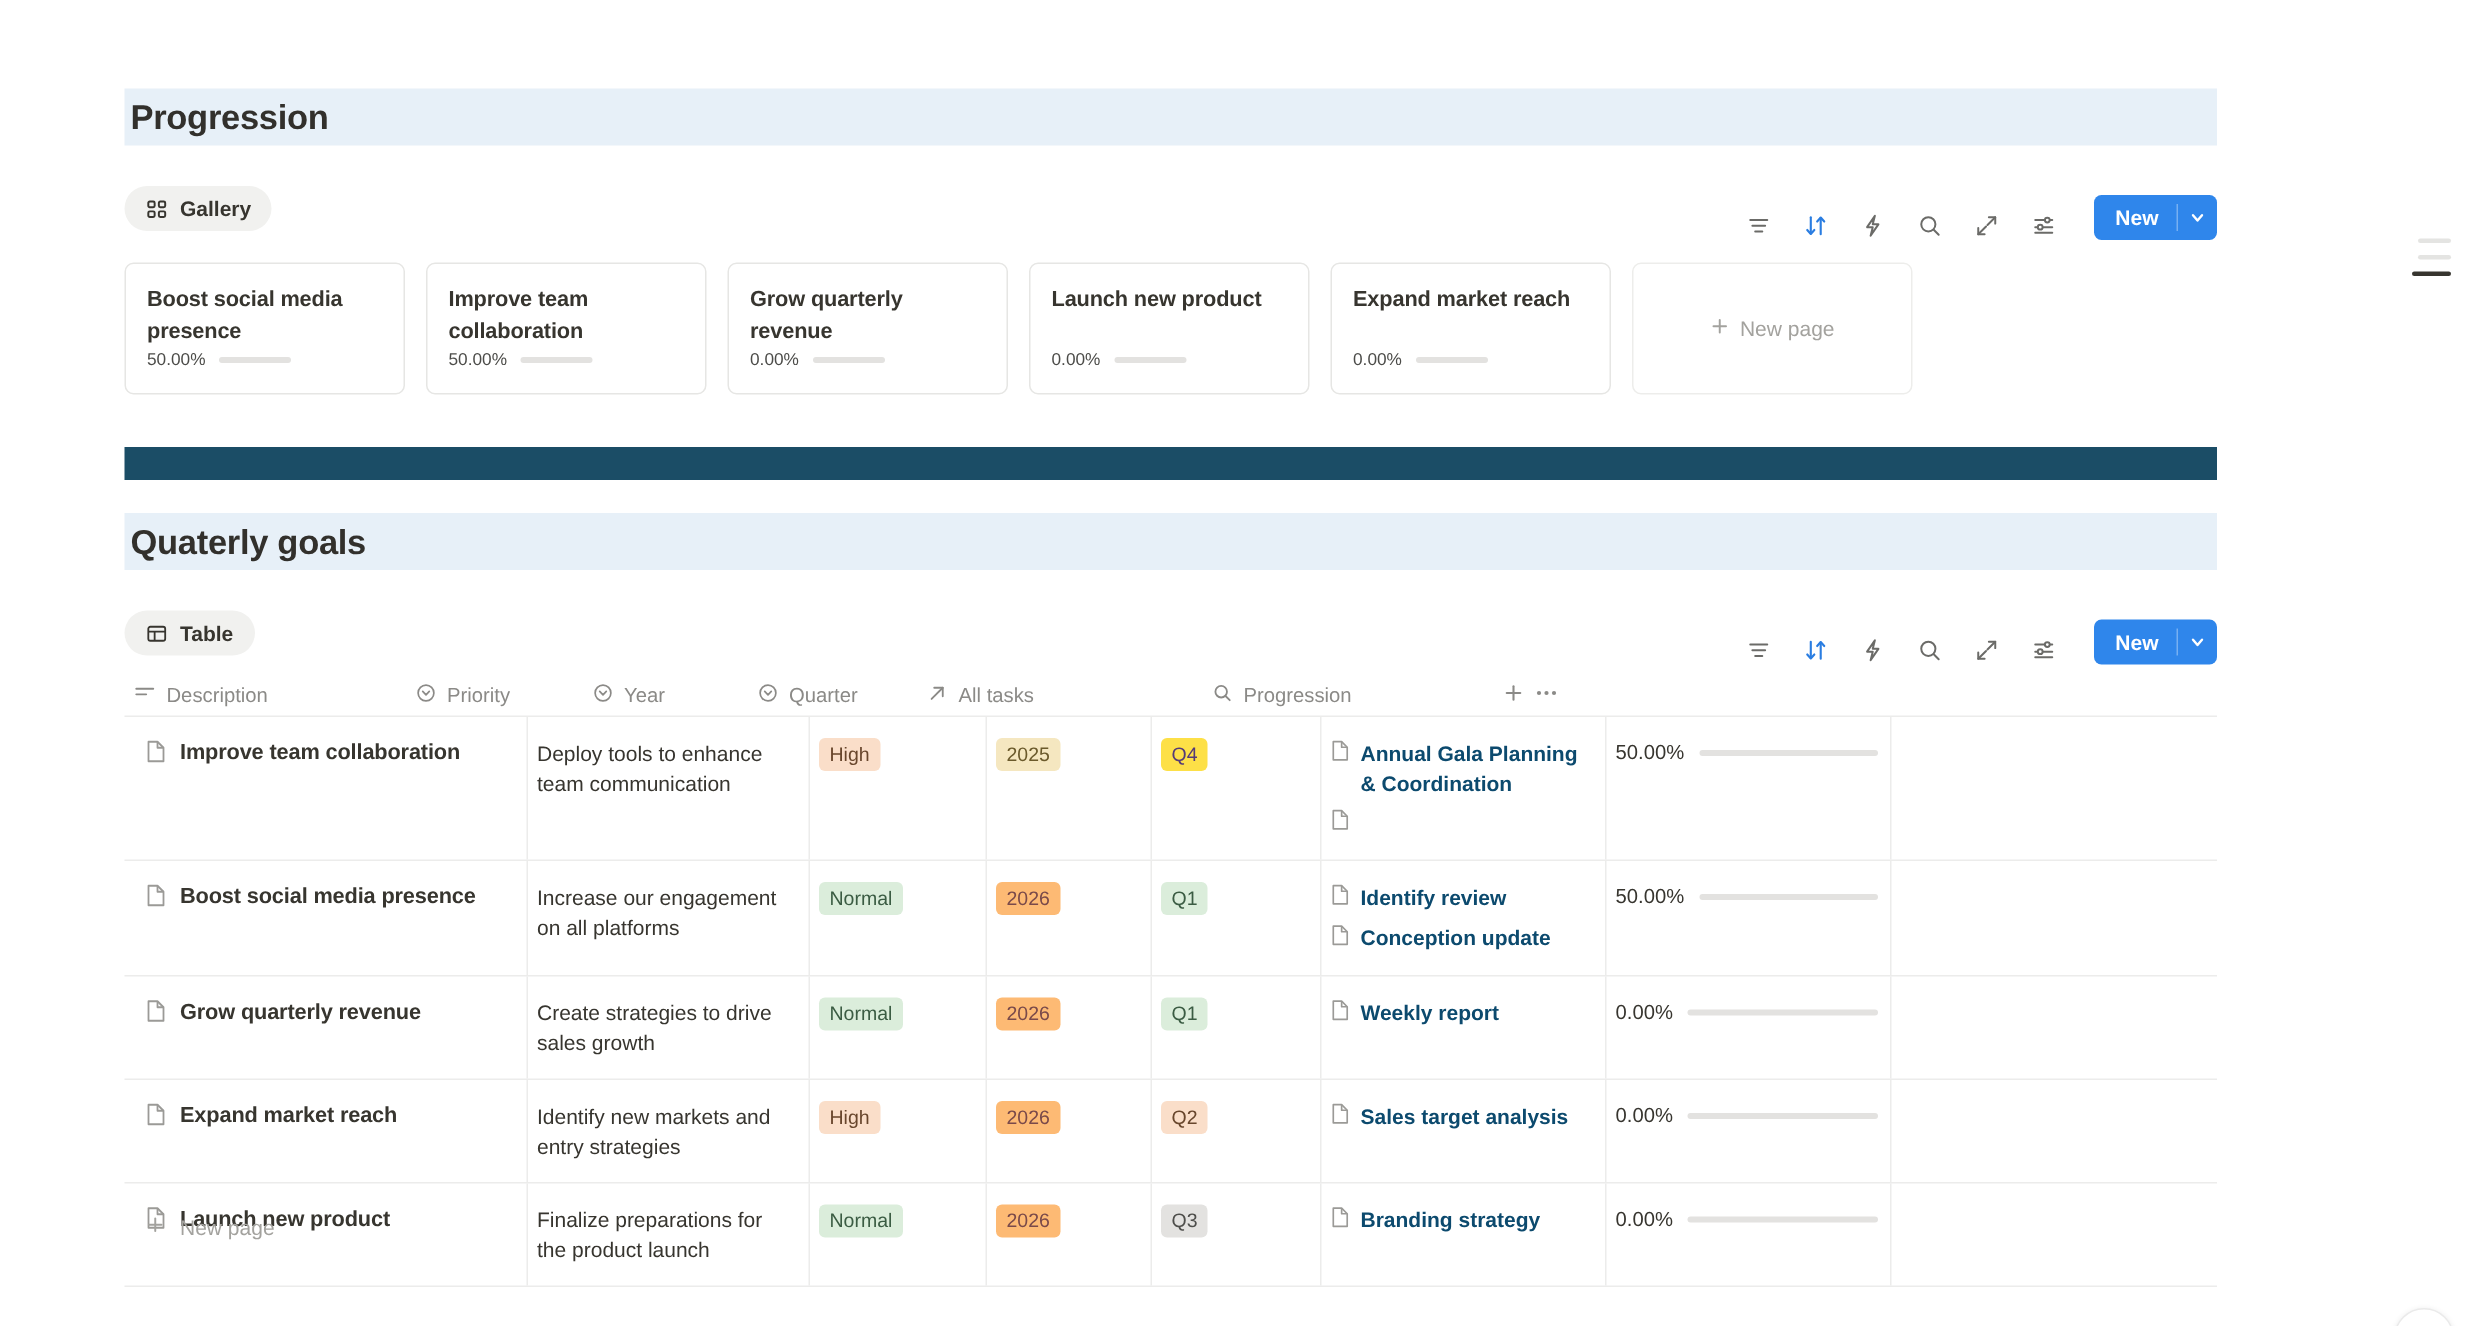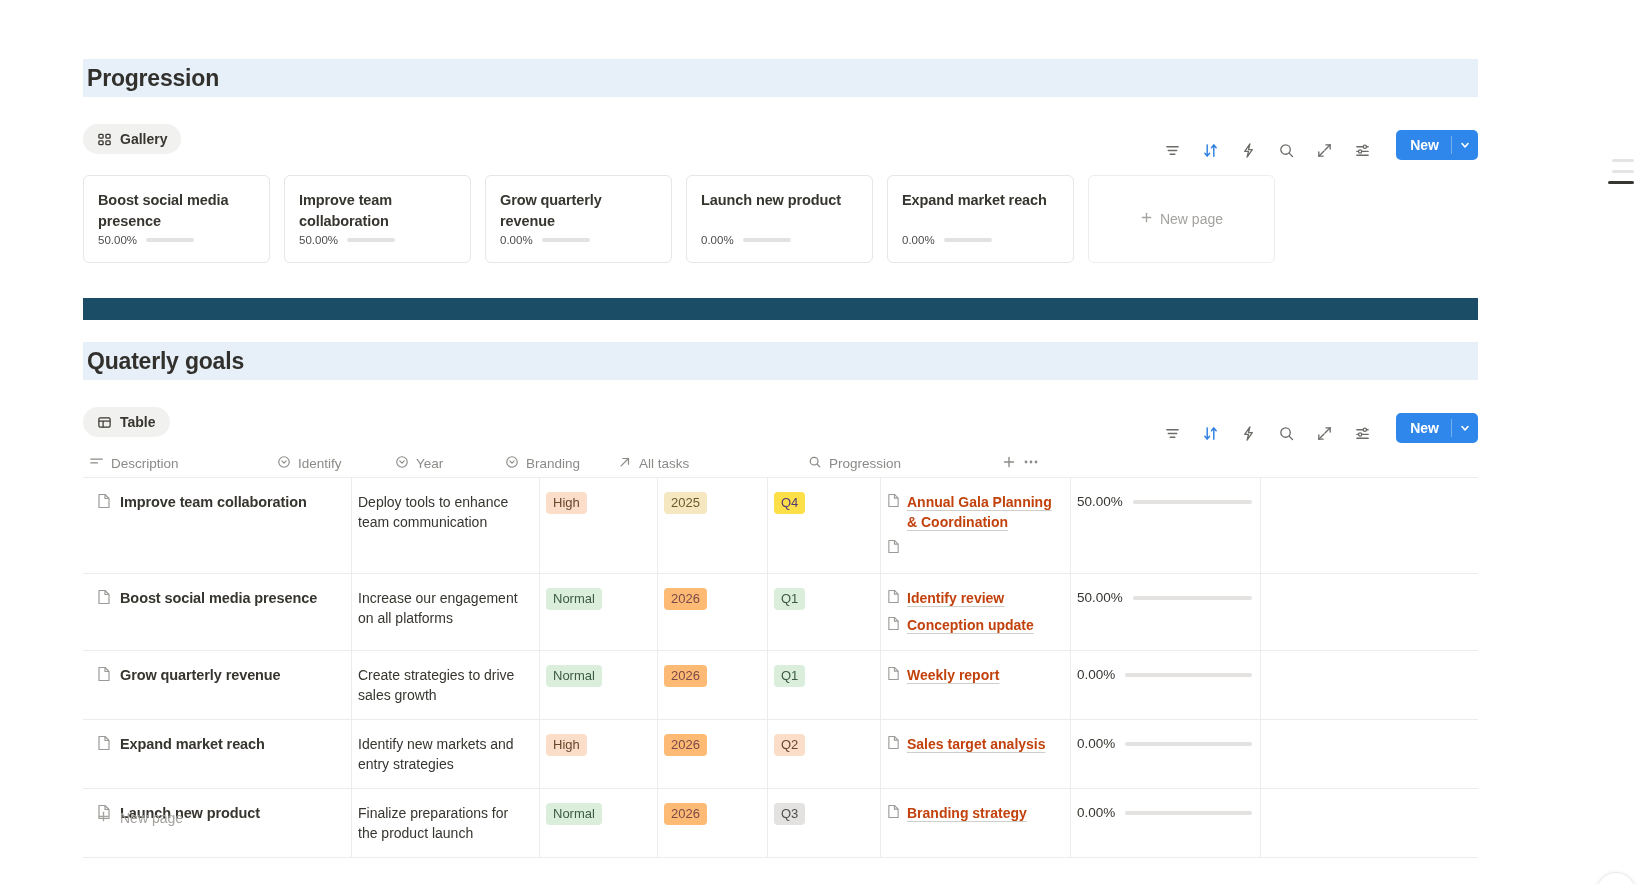--- a/index.html
+++ b/index.html
@@ -150,21 +150,21 @@
   .tag-purple { background: #fde047; color: #543a78; }
   .tag-gray   { background: #e3e2e0; color: #4e4e4b; }
 
   .task-link {
     display: flex; align-items: flex-start; gap: 7px;
     margin-bottom: 6px;
   }
   .task-link:last-child { margin-bottom: 0; }
   .task-link .tl {
     font-size: 14px; line-height: 20px; font-weight: 600;
-    color: #c2410c; text-decoration: underline;
+    color: #0c4a6e; 
     text-decoration-color: #cfcecb; text-underline-offset: 3px;
     cursor: pointer;
   }
   .cell.c-prog { display: flex; align-items: flex-start; gap: 10px; }
   .cell.c-prog .pct { font-size: 13.5px; color: #37352f; }
   .cell.c-prog .bar-track { width: 131px; margin-top: 8px; }
 
   .table-newpage {
     position: absolute; left: 83px; top: 760px;
     display: flex; align-items: center; gap: 10px;
@@ -401,39 +401,39 @@
         </span>
         <span>Description</span>
       </div>
       <div class="th c-prio">
         <span>
           <svg width="14" height="14" viewBox="0 0 16 16" fill="none" stroke="currentColor" stroke-width="1.3" stroke-linecap="round" stroke-linejoin="round">
             <circle cx="8" cy="8" r="6"></circle>
               <polyline points="5.5,6.8 8,9.4 10.5,6.8"></polyline>
           </svg>
         </span>
-        <span>Identify</span>
+        <span>Priority</span>
       </div>
       <div class="th c-year">
         <span>
           <svg width="14" height="14" viewBox="0 0 16 16" fill="none" stroke="currentColor" stroke-width="1.3" stroke-linecap="round" stroke-linejoin="round">
             <circle cx="8" cy="8" r="6"></circle>
               <polyline points="5.5,6.8 8,9.4 10.5,6.8"></polyline>
           </svg>
         </span>
         <span>Year</span>
       </div>
       <div class="th c-quar">
         <span>
           <svg width="14" height="14" viewBox="0 0 16 16" fill="none" stroke="currentColor" stroke-width="1.3" stroke-linecap="round" stroke-linejoin="round">
             <circle cx="8" cy="8" r="6"></circle>
               <polyline points="5.5,6.8 8,9.4 10.5,6.8"></polyline>
           </svg>
         </span>
-        <span>Branding</span>
+        <span>Quarter</span>
       </div>
       <div class="th c-task">
         <span>
           <svg width="14" height="14" viewBox="0 0 16 16" fill="none" stroke="currentColor" stroke-width="1.4" stroke-linecap="round" stroke-linejoin="round">
             <line x1="3.5" y1="12.5" x2="12" y2="4"></line>
               <polyline points="5.5,4 12,4 12,10.5"></polyline>
           </svg>
         </span>
         <span>All tasks</span>
       </div>

